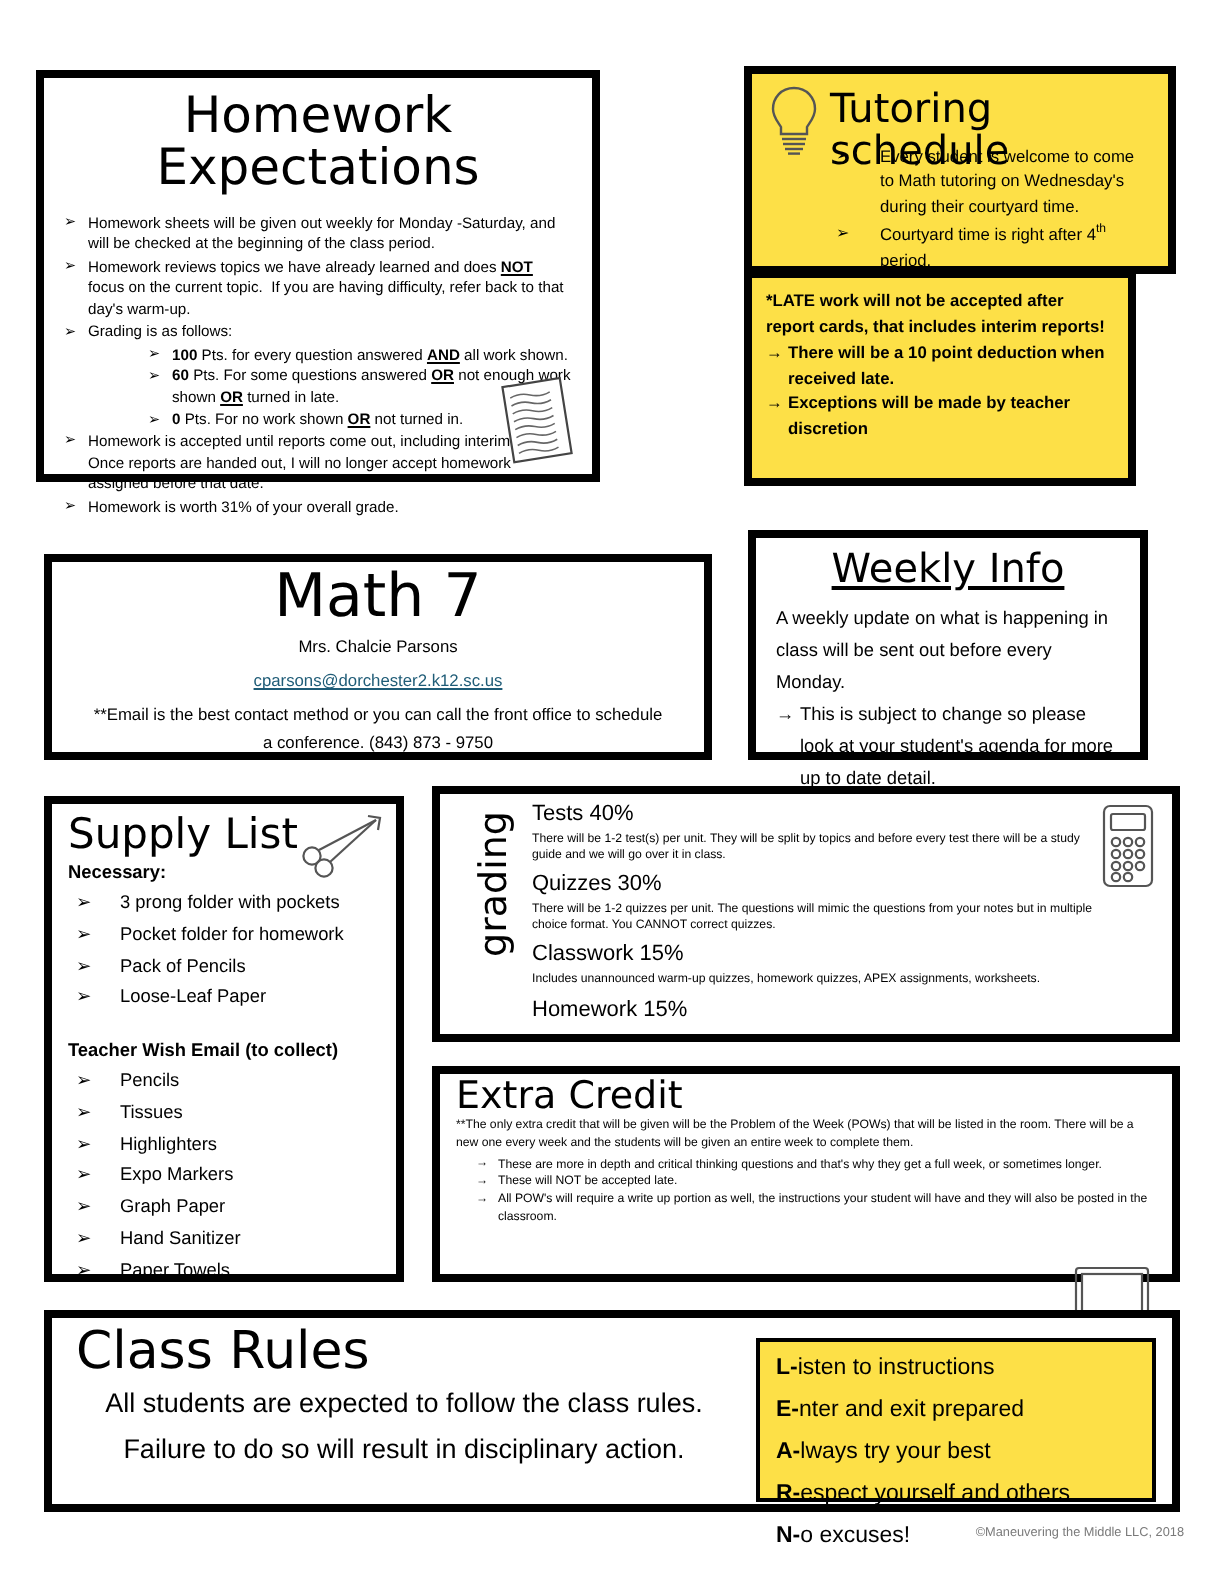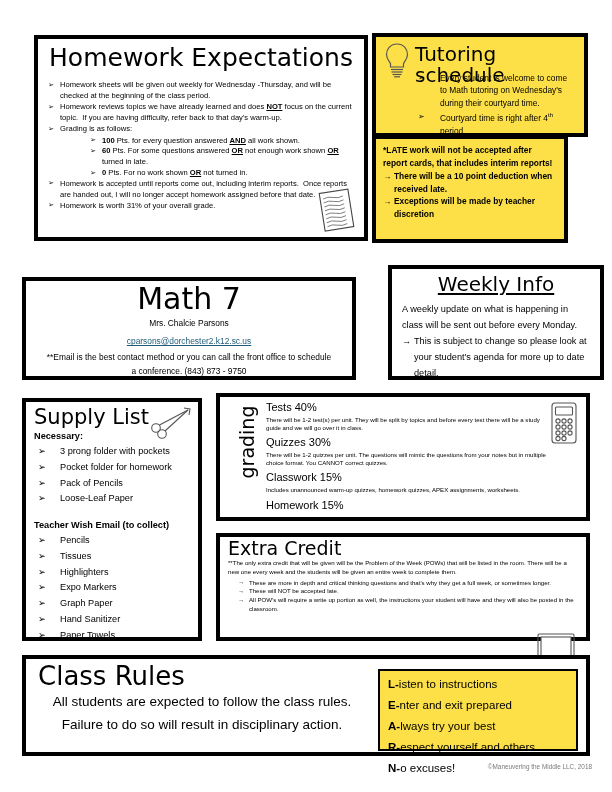--- a/index.html
+++ b/index.html
@@ -136,24 +136,24 @@
     line-height: 1.72;
   }
   ul.plain-list > li::before {
     content: "\27A2";
     position: absolute;
     left: 4px;
     top: 0;
   }
 
   
-  #hw-panel     { left: 34px;  top: 35px;  width: 334px; height: 206px; }
+  #hw-panel     { left: 18px;  top: 35px;  width: 282px; height: 206px; }
   #math-panel   { left: 22px;  top: 277px; width: 334px; height: 103px; }
   #supply-panel { left: 22px;  top: 398px; width: 180px; height: 243px; }
-  #weekly-panel { left: 388px; top: 265px; width: 216px; height: 115px; }
+  #weekly-panel { left: 374px; top: 265px; width: 200px; height: 115px; }
   #grading-panel{ left: 216px; top: 393px; width: 374px; height: 128px; }
   #extra-panel  { left: 216px; top: 533px; width: 374px; height: 108px; }
   #rules-panel  { left: 22px;  top: 655px; width: 568px; height: 101px; }
 
   
   #tutor-top  { left: -2px; top: -2px;  width: 216px; height: 104px; border: 3px solid #000; }
   #tutor-bot  { left: -2px; top: 100px; width: 196px; height: 108px; border: 3px solid #000; }
 
   #leran-box {
     left: 352px; top: 10px; width: 200px; height: 82px;
@@ -195,21 +195,21 @@
 <body>
 
 <div class="page">
 
   <div class="panel" id="hw-panel">
     <div style="padding:6px 10px 0 10px;">
       <div class="title-lg">Homework Expectations</div>
 
       <ul class="arrow-list body-txt" style="margin-top:9px;">
         <li>
-          Homework sheets will be given out weekly for Wednesday -Thursday, and will be checked at the beginning of the class period.
+          Homework sheets will be given out weekly for Monday -Saturday, and will be checked at the beginning of the class period.
         </li>
         <li>
           Homework reviews topics we have already learned and does <span class="u bold">NOT</span> focus on the current topic.&nbsp; If you are having difficulty, refer back to that day's warm-up.
         </li>
         <li>
           Grading is as follows:
         </li>
       </ul>
 
       <ul class="sub-list body-txt">

